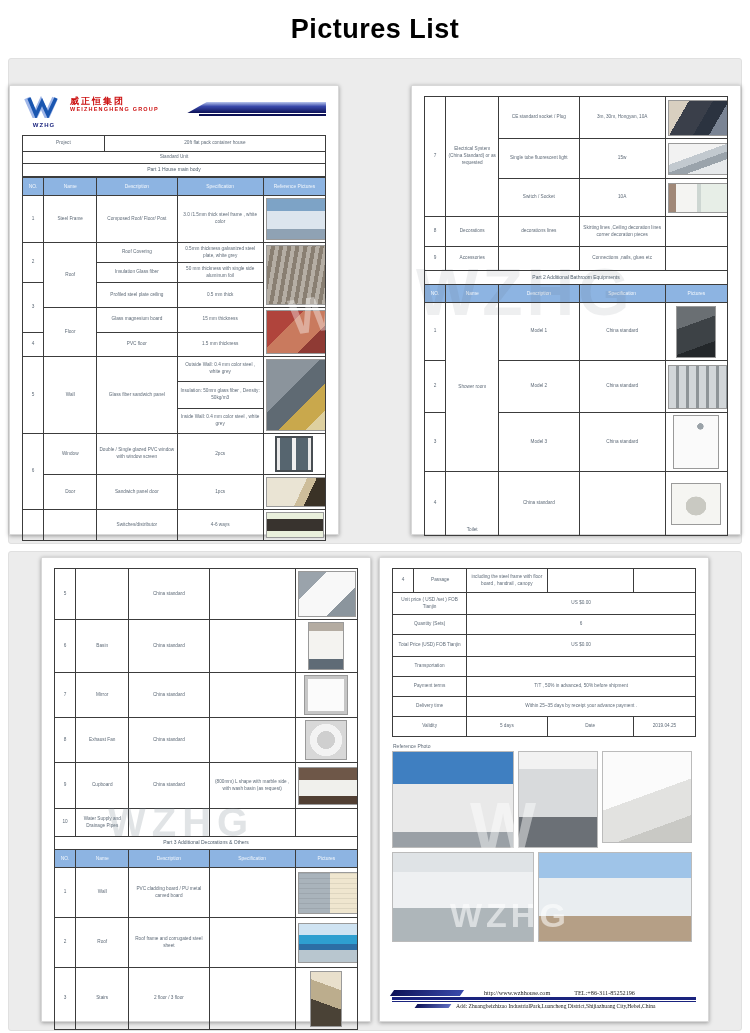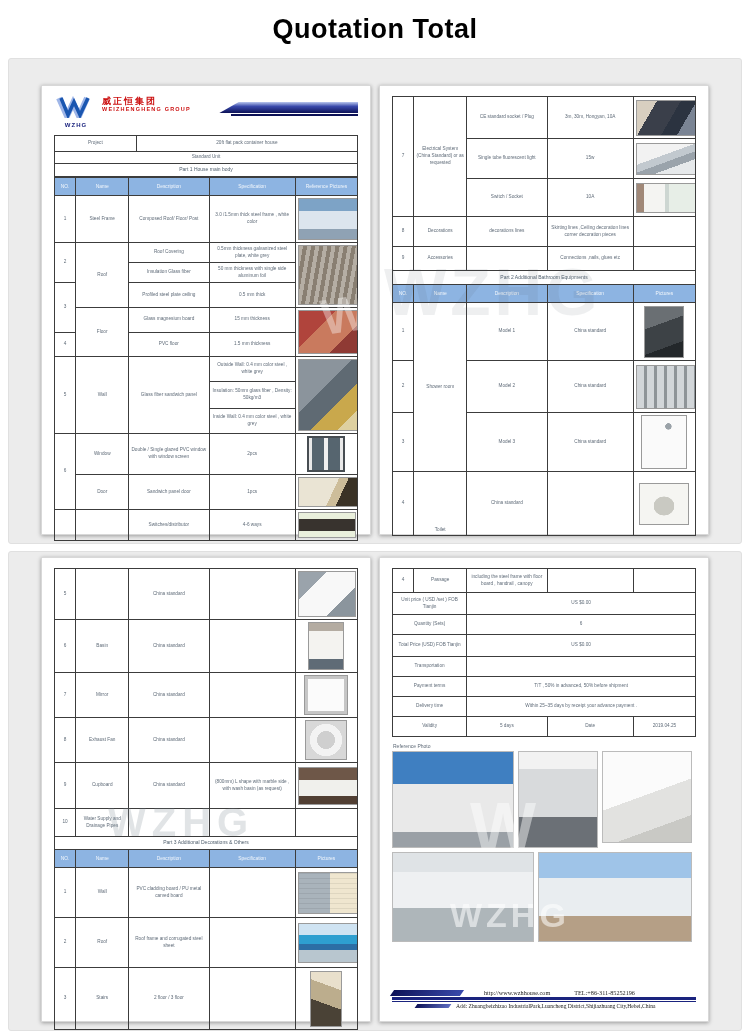--- a/index.html
+++ b/index.html
@@ -1,21 +1,21 @@
 <!DOCTYPE html>
 <html><head>
 <meta charset="utf-8">
 <style>
   html,body{margin:0;padding:0;background:#ffffff;width:750px;height:1033px;overflow:hidden;
             font-family:"Liberation Sans",sans-serif;}
   .main-title{height:58px;display:flex;align-items:center;justify-content:center;
               font-size:27px;font-weight:bold;color:#000;letter-spacing:.5px;}
   .panel{margin:0 8px 7px 8px;background:#ececec;border:1px solid #e0e0e0;border-radius:3px;
          display:flex;justify-content:center;align-items:flex-start;gap:8px;box-sizing:border-box;}
-  .panel.top{padding:26px 0 8px 0;}
+  .panel.top{padding:26px 0 8px 0;justify-content:space-between;}
   .panel.bot{padding:5px 0 8px 0;}
   .page{width:330px;background:#fff;box-shadow:0 1px 4px rgba(0,0,0,.35);border:1px solid #d8d8d8;
         box-sizing:border-box;padding:10px 12px;position:relative;color:#5a6570;}
   .page.h1{height:450px;} .page.h2{height:465px;}
 
   
   .logo-row{display:flex;align-items:flex-start;height:36px;margin-bottom:3px;}
   .wmark{width:44px;text-align:center;}
   .wmark .wtxt{font-size:6px;font-weight:bold;color:#1a237e;letter-spacing:1px;}
   .cnblock{margin-left:4px;}
@@ -83,21 +83,21 @@
   .fsw{width:70px;height:6px;background:linear-gradient(90deg,#0d1257,#3949ab);transform:skewX(-35deg);}
   .furl{font-size:6.2px;color:#222;margin-left:14px;}
   .ftel{font-size:6.2px;color:#222;margin-left:16px;}
   .f2{display:flex;align-items:center;gap:6px;border-top:1px solid #1a237e;margin-top:1px;padding-top:1px;}
   .fsw2{width:34px;height:4px;margin-left:24px;background:linear-gradient(90deg,#0d1257,#5c6bc0);transform:skewX(-35deg);}
   .faddr{font-size:5.6px;color:#222;}
 </style>
 </head>
 <body>
 
-<div class="main-title">Quotation Total</div>
+<div class="main-title">Pictures List</div>
 
 <div class="panel top">
 
   <div class="page h1">
     <div class="logo-row">
       <div class="wmark">
         <svg width="40" height="22" viewBox="0 0 40 22">
           <path d="M3 2 L11 20 L17 7 L23 20 L31 2" stroke="#9fb6e8" stroke-width="6" fill="none"></path>
           <path d="M5 2 L12 19 L18 6 L24 19 L32 2" stroke="#1a56b0" stroke-width="3.5" fill="none"></path>
         </svg>

